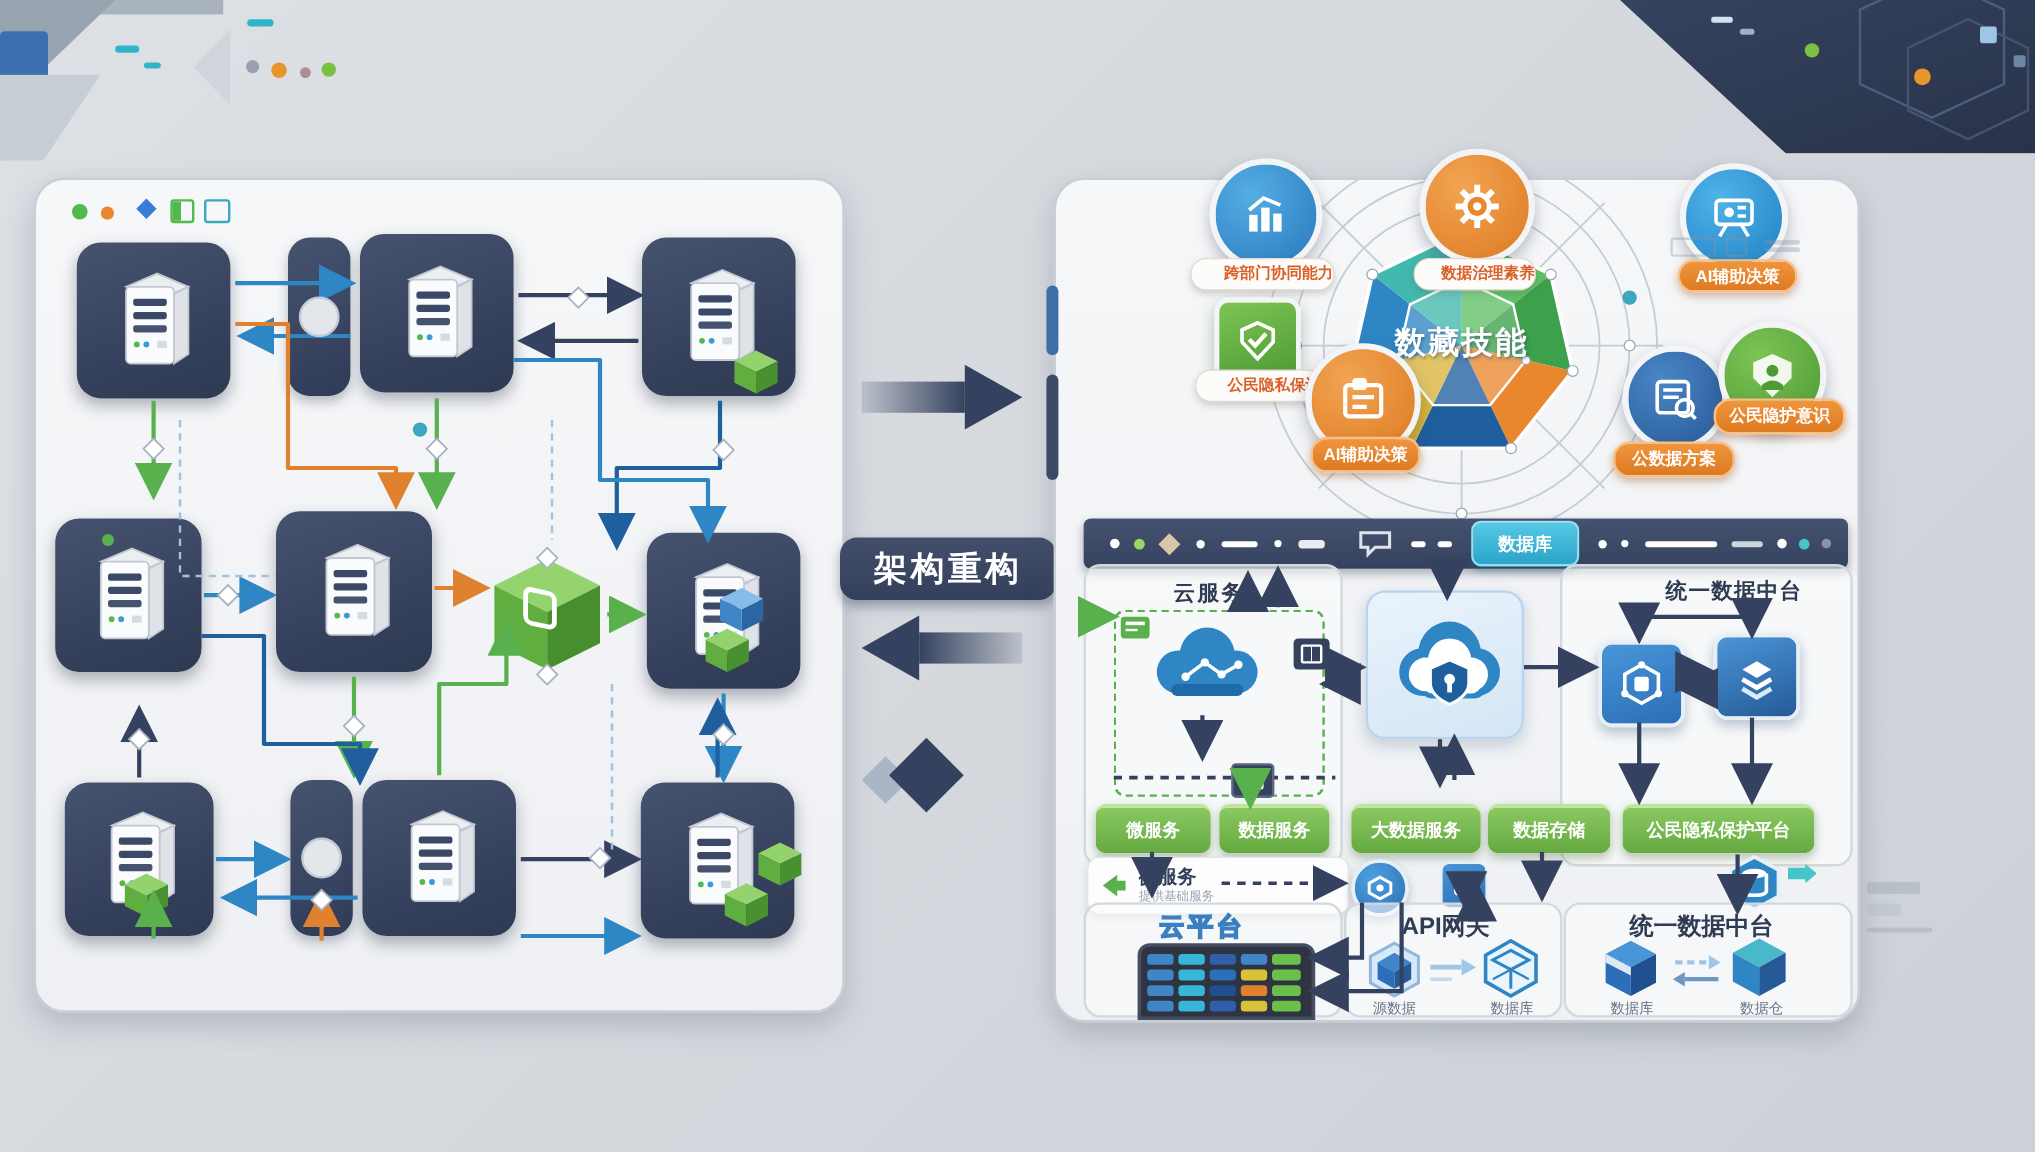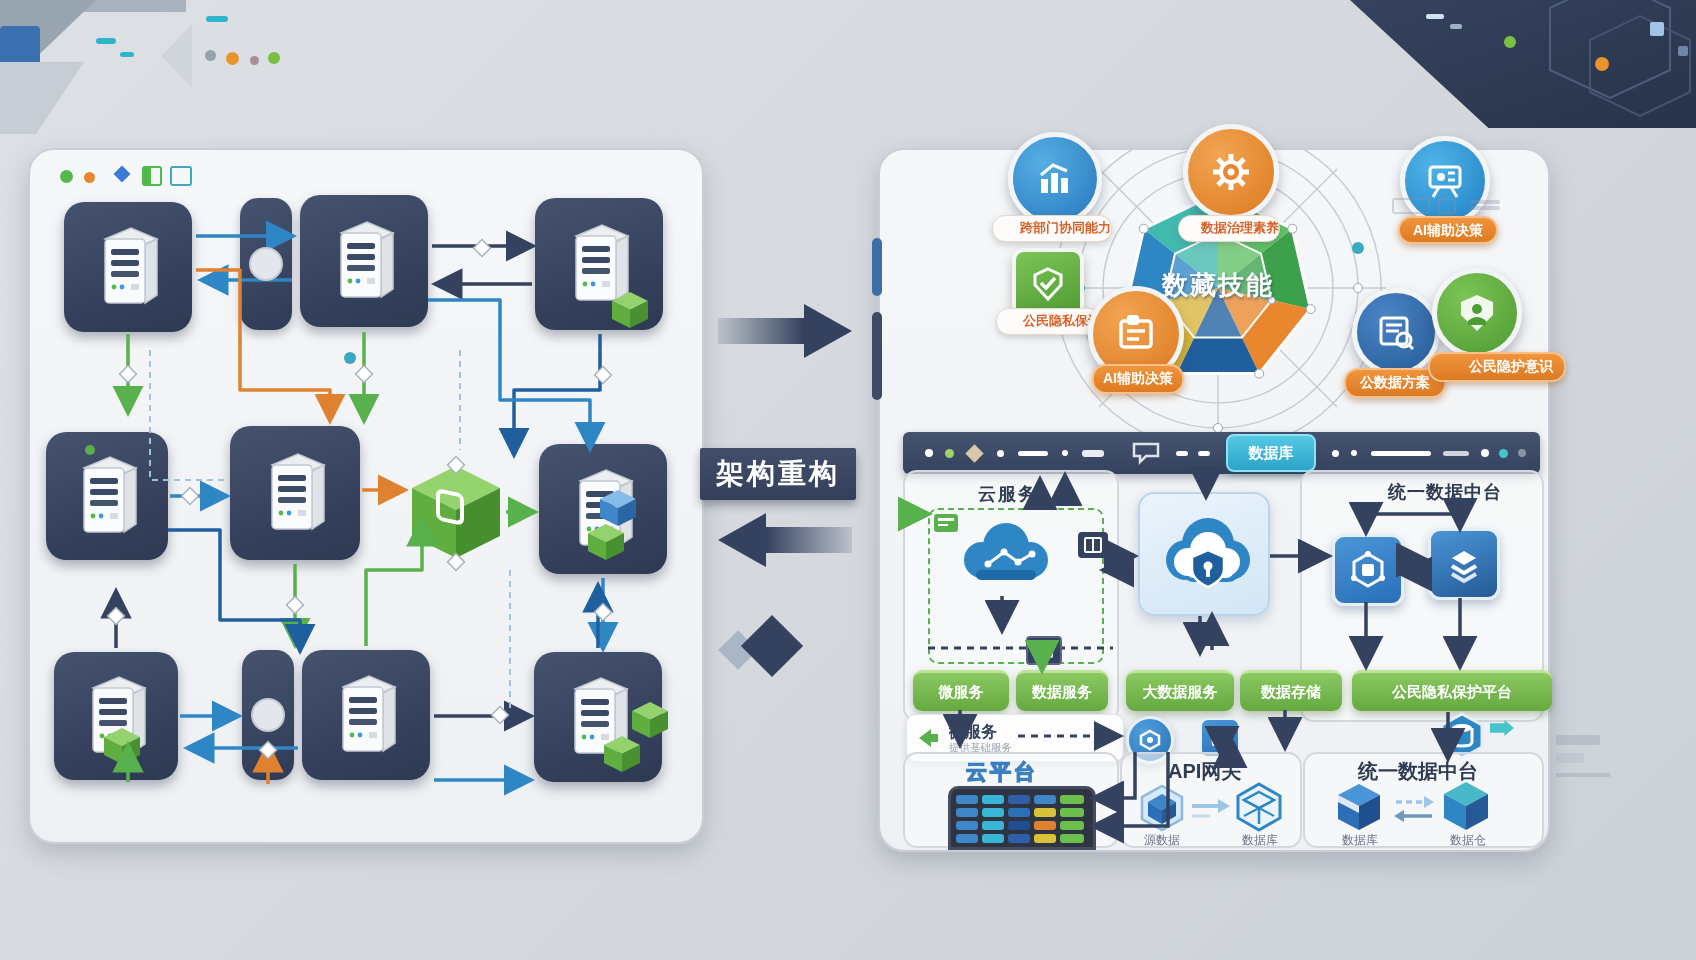--- a/index.html
+++ b/index.html
@@ -274,21 +274,21 @@
   <svg class="abs ni" style="left:700px;top:296px;" width="170" height="70">
     <defs>
         <linearGradient id="gA" x1="0" y1="0" x2="1" y2="0">
       <stop offset="0" stop-color="#35425f" stop-opacity="0.15"></stop>
           <stop offset="1" stop-color="#35425f"></stop>
     </linearGradient>
       </defs>
     <rect x="18" y="22" width="86" height="26" fill="url(#gA)"></rect>
     <polygon points="104,8 152,35 104,62" fill="#35425f"></polygon>
   </svg>
-  <div class="abs" style="left:700px;top:448px;width:156px;height:52px;background:linear-gradient(180deg,#424e6a,#333f5b);border-radius:2px;box-shadow:0 5px 10px rgba(40,50,70,.4);display:flex;align-items:center;justify-content:center;">
+  <div class="abs" style="left:700px;top:448px;width:180px;height:52px;background:linear-gradient(180deg,#424e6a,#333f5b);border-radius:14px;box-shadow:0 5px 10px rgba(40,50,70,.4);display:flex;align-items:center;justify-content:center;">
     <span style="color:#fff;font-size:28px;font-weight:bold;letter-spacing:3px;">架构重构</span>
   </div>
   <svg class="abs ni" style="left:700px;top:505px;" width="170" height="70">
     <defs>
         <linearGradient id="gB" x1="1" y1="0" x2="0" y2="0">
       <stop offset="0" stop-color="#35425f" stop-opacity="0.15"></stop>
           <stop offset="1" stop-color="#35425f"></stop>
     </linearGradient>
       </defs>
     <rect x="66" y="22" width="86" height="26" fill="url(#gB)"></rect>
@@ -412,21 +412,21 @@
   </div>
   <div class="abs orangepill" style="left:1344px;top:368px;width:98px;height:26px;">公数据方案</div>
 
   <div class="abs badge-circle" style="left:1432px;top:268px;width:80px;height:80px;background:radial-gradient(circle at 35% 30%,#7cc455,#4e9a33);">
     <svg width="40" height="40">
         <polygon points="20,2 36,9 36,22 20,38 4,22 4,9" fill="#fff" opacity=".9"></polygon>
         <circle cx="20" cy="16" r="5" fill="#4e9a33"></circle>
         <path d="M11,28 q9,-8 18,0 v4 h-18 z" fill="#4e9a33"></path>
       </svg>
   </div>
-  <div class="abs orangepill" style="left:1428px;top:352px;width:106px;height:26px;padding-left:28px;">公民隐护意识</div>
+  <div class="abs orangepill" style="left:1428px;top:332px;width:106px;height:26px;">公民隐护意识</div>
 
   <div class="abs ni" style="left:1392px;top:198px;width:120px;height:16px;opacity:.35;">
     <div style="float:left;width:34px;height:12px;border:2px solid #8a93a5;border-radius:3px;margin-right:8px;"></div>
     <div style="float:left;width:14px;height:12px;border:2px solid #8a93a5;border-radius:3px;margin-right:14px;"></div>
     <div style="float:left;width:30px;height:4px;background:#8a93a5;margin-top:2px;border-radius:2px;"></div>
     <div style="float:left;width:30px;height:4px;background:#8a93a5;margin-top:8px;margin-left:-30px;border-radius:2px;"></div>
   </div>
 
   <div class="abs darkbar" style="left:903px;top:432px;width:637px;height:42px;">
     <div class="dot" style="width:8px;height:8px;background:#fff;margin-left:22px;"></div>
@@ -517,21 +517,21 @@
       <polyline points="8,14 20,7 32,14 20,21" fill="#fff"></polyline>
       <polyline points="8,22 20,29 32,22" fill="none" stroke="#fff" stroke-width="4"></polyline>
       <polyline points="8,30 20,37 32,30" fill="none" stroke="#dce9f5" stroke-width="4"></polyline>
     </svg>
   </div>
 
   <div class="abs greenbtn" style="left:913px;top:670px;width:96px;height:38px;">微服务</div>
   <div class="abs greenbtn" style="left:1016px;top:670px;width:92px;height:38px;">数据服务</div>
   <div class="abs greenbtn" style="left:1126px;top:670px;width:108px;height:38px;">大数据服务</div>
   <div class="abs greenbtn" style="left:1240px;top:670px;width:102px;height:38px;">数据存储</div>
-  <div class="abs greenbtn" style="left:1352px;top:670px;width:200px;height:38px;">公民隐私保护平台</div>
+  <div class="abs greenbtn" style="left:1352px;top:670px;width:160px;height:38px;">公民隐私保护平台</div>
 
   <div class="abs strip" style="left:906px;top:714px;width:200px;height:46px;">
     <svg width="26" height="26">
         <polygon points="4,13 16,4 16,9 23,9 23,17 16,17 16,22" fill="#58b14d"></polygon>
       </svg>
     <div class="striptxt">
         <b>微服务</b>
         <span>提供基础服务</span>
       </div>
   </div>

